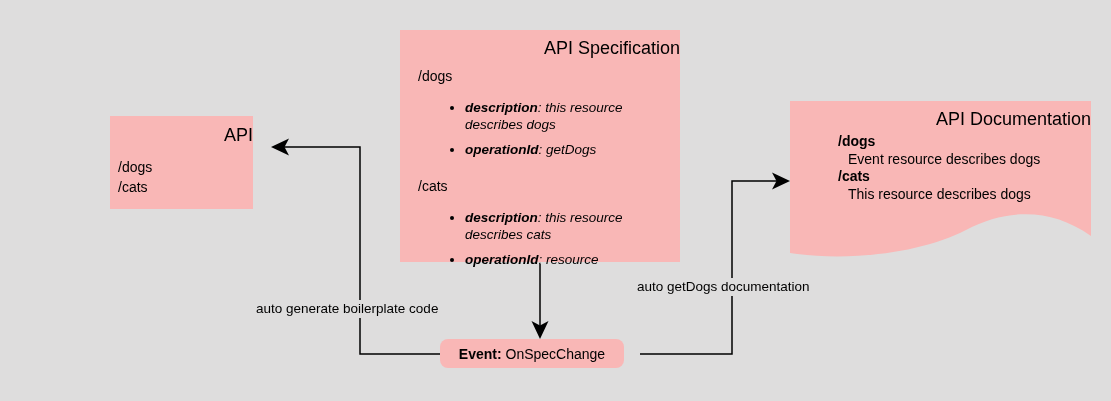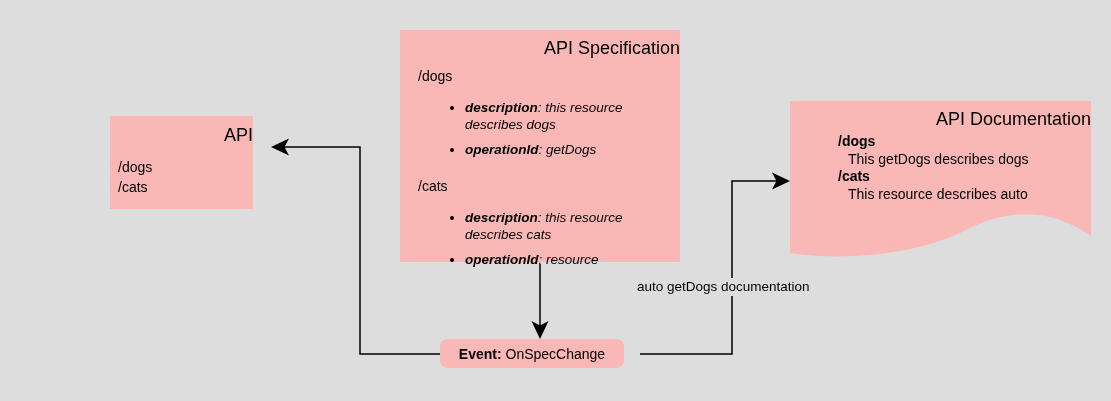--- a/index.html
+++ b/index.html
@@ -97,20 +97,21 @@
     <path d="M440,354 L360,354 L360,147 L284,147"></path>
     <polygon points="271,147 289,138.5 284.5,147 289,155.5"></polygon>
 
     <path d="M540,264 L540,327"></path>
     <polygon points="540,339 531.5,321 540,325.5 548.5,321"></polygon>
 
     <path d="M640,354 L732,354 L732,181 L777,181"></path>
     <polygon points="790,181 772,172.5 776.5,181 772,189.5"></polygon>
   </svg>
 
+  <div class="edge-label label-generate">auto generate boilerplate code</div>
   <div class="edge-label label-render">auto getDogs documentation</div>
 
   <div class="node api-box">
     <div class="box-title">API</div>
     <div class="api-paths">
       <div>/dogs</div>
       <div>/cats</div>
     </div>
   </div>
 
@@ -131,23 +132,23 @@
   </div>
 
   <div class="doc-shape">
     <svg width="301" height="170" viewBox="0 0 301 170">
       <path class="wave" d="M0,5 L301,5 L301,140 C262,112 218,112 176,134 C132,157 58,166 0,157 Z"></path>
     </svg>
     <div class="doc-content">
       <div class="box-title">API Documentation</div>
       <div class="doc-lines">
         <div class="doc-path">/dogs</div>
-        <div class="doc-desc">This getDogs describes dogs</div>
+        <div class="doc-desc">Event resource describes dogs</div>
         <div class="doc-path">/cats</div>
-        <div class="doc-desc">This resource describes auto</div>
+        <div class="doc-desc">This resource describes dogs</div>
       </div>
     </div>
   </div>
 
   <div class="node event-box">
     <span><b>Event:</b><span> OnSpecChange</span></span>
   </div>
 
 </div>
 

